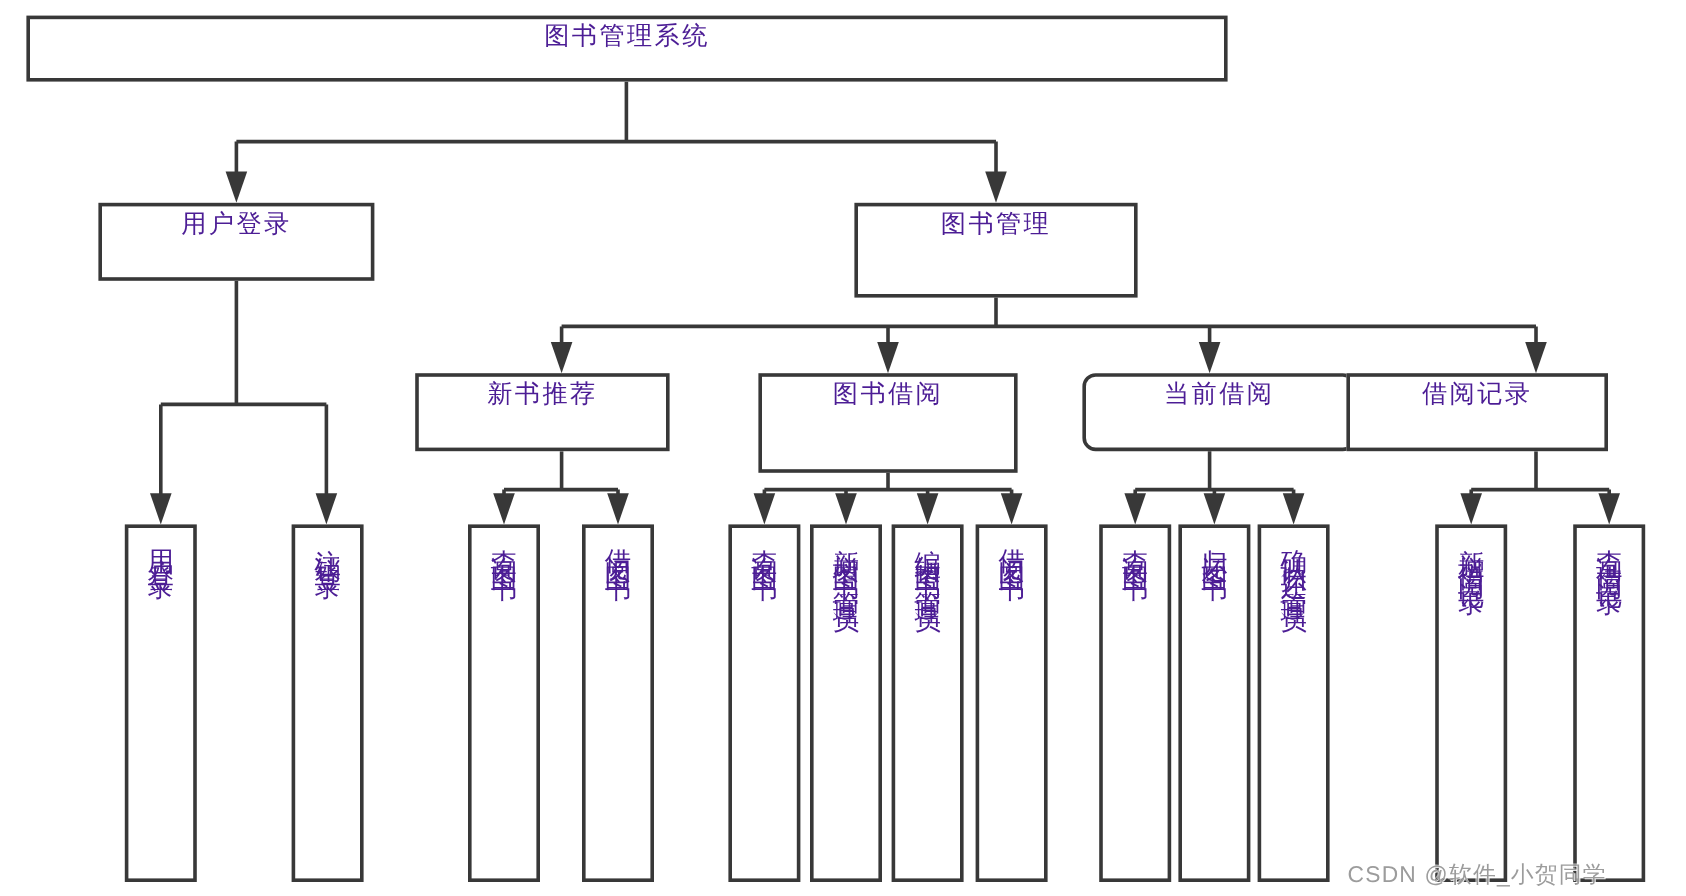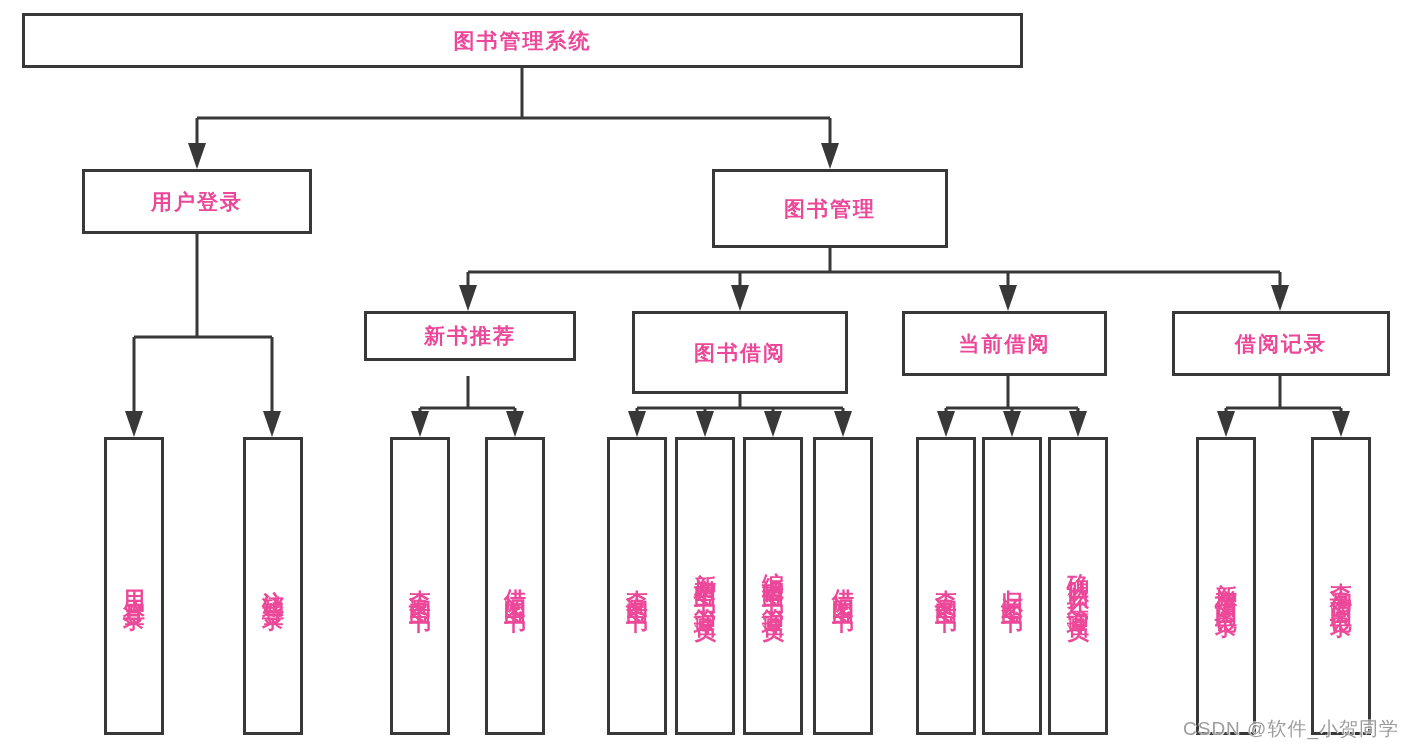--- a/index.html
+++ b/index.html
@@ -22,67 +22,66 @@
     left: 0;
     top: 0;
     z-index: 1;
   }
   .box {
     position: absolute;
     box-sizing: border-box;
     border: 3px solid #383838;
     background: #ffffff;
     display: flex;
-    align-items: center;
+    align-items: flex-start;
     justify-content: center;
-    color: #ec4899;
+    color: #4c1d95;
     z-index: 2;
-    font-weight: bold;
   }
   .hbox {
     font-size: 21px;
     letter-spacing: 2px;
     white-space: nowrap;
   }
   .vbox span {
     writing-mode: vertical-rl;
     text-orientation: mixed;
     font-size: 22px;
     letter-spacing: 7px;
     line-height: 1;
     white-space: nowrap;
   }
   
   .n-root   { left: 22px;   top: 13px;  width: 1001px; height: 55px; }
   
   .n-ul     { left: 82px;   top: 169px; width: 230px; height: 65px; }
   .n-bm     { left: 712px;  top: 169px; width: 236px; height: 79px; }
   
-  .n-nbr    { left: 364px;  top: 311px; width: 212px; height: 50px; }
+  .n-nbr    { left: 346px;  top: 311px; width: 212px; height: 65px; }
   .n-bb     { left: 632px;  top: 311px; width: 216px; height: 83px; }
-  .n-cb     { left: 902px;  top: 311px; width: 205px; height: 65px; }
-  .n-br     { left: 1172px; top: 311px; width: 218px; height: 65px; }
+  .n-cb     { left: 902px;  top: 311px; width: 228px; height: 65px; border-radius: 11px; }
+  .n-br     { left: 1122px; top: 311px; width: 218px; height: 65px; }
   
   .leaf     { top: 437px; width: 60px; height: 298px; }
   .n-l-ul   { left: 104px; }
   .n-l-lo   { left: 243px; }
   .n-l-q1   { left: 390px; }
   .n-l-b1   { left: 485px; }
   .n-l-q2   { left: 607px; }
   .n-l-add  { left: 675px; }
   .n-l-edit { left: 743px; }
   .n-l-b2   { left: 813px; }
   .n-l-q3   { left: 916px; }
   .n-l-ret  { left: 982px; }
   .n-l-conf { left: 1048px; }
   .n-l-abr  { left: 1196px; }
   .n-l-qbr  { left: 1311px; }
   #watermark {
     position: absolute;
-    left: 1183px;
+    left: 1123px;
     top: 716px;
     z-index: 5;
     font-size: 19px;
     color: #9c9c9c;
     letter-spacing: 1px;
     white-space: nowrap;
     text-shadow: 1px 1px 0 rgba(255,255,255,0.85), -1px -1px 0 rgba(255,255,255,0.6);
   }
 </style>
 </head>

